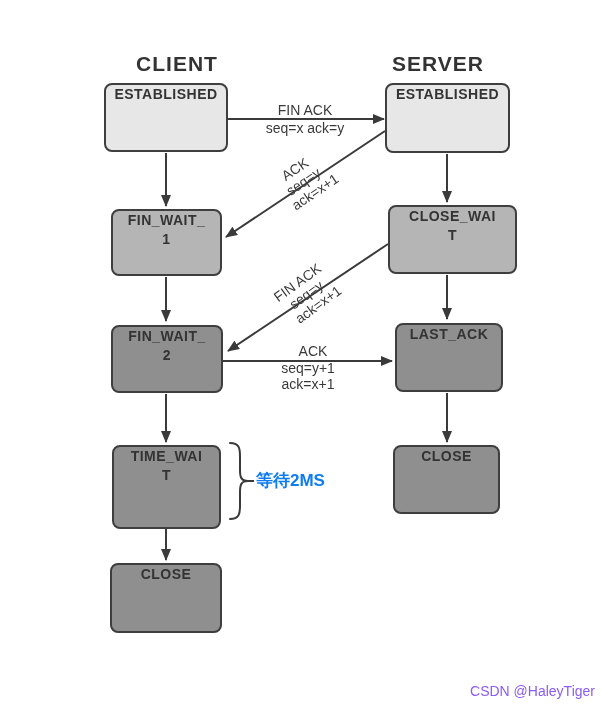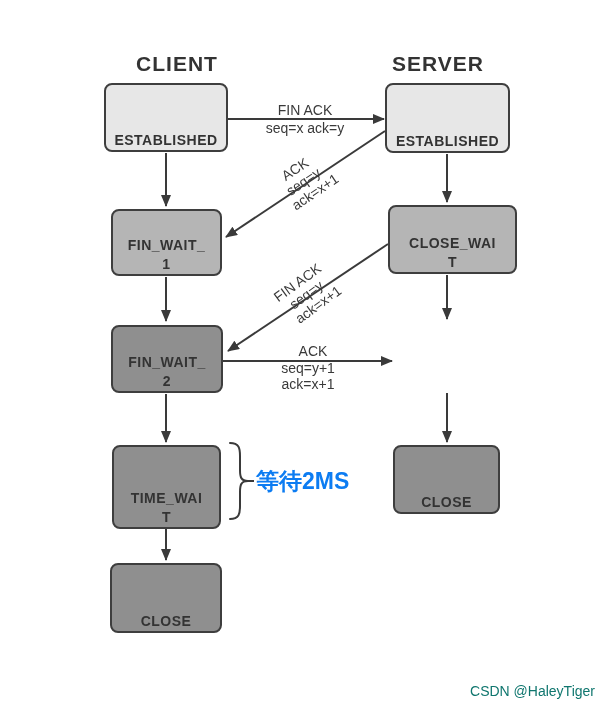--- a/index.html
+++ b/index.html
@@ -7,38 +7,38 @@
     position:relative;width:602px;height:709px;background:#ffffff;
     font-family:"Liberation Sans", sans-serif;overflow:hidden;
   }
   .col-header{
     position:absolute;transform:translateX(-50%);
     font-size:21px;font-weight:bold;color:#333;letter-spacing:1px;
     white-space:nowrap;
   }
   .state{
     position:absolute;border:2px solid #3e3e3e;border-radius:8px;
-    display:flex;align-items:flex-end;justify-content:center;
+    display:flex;align-items:flex-start;justify-content:center;
     box-sizing:border-box;text-align:center;
   }
   .state span{
     font-size:14px;font-weight:bold;color:#333;
     white-space:pre-line;line-height:19px;letter-spacing:.5px;
   }
   .fill-light{background:#e7e7e7;}
   .fill-mid{background:#b5b5b5;}
   .fill-dark{background:#8f8f8f;}
   svg.layer{position:absolute;left:0;top:0;}
   .msg{font-size:14px;fill:#3a3a3a;font-family:"Liberation Sans",sans-serif;}
   .annotation{
-    position:absolute;font-size:23px;font-weight:bold;color:#0c7cf2;
+    position:absolute;font-size:17px;font-weight:bold;color:#0c7cf2;
     white-space:nowrap;line-height:20px;
   }
   .watermark{
-    position:absolute;font-size:14px;color:#0f766e;white-space:nowrap;
+    position:absolute;font-size:14px;color:#8b5cf6;white-space:nowrap;
   }
 </style>
 </head>
 <body>
 
 <div class="canvas">
 
   <div class="col-header" style="left:438px;top:52px">SERVER</div>
   <div class="col-header" style="left:177px;top:52px">CLIENT</div>
 
@@ -100,20 +100,23 @@
   </div>
   <div class="state fill-mid" style="left:388px;top:205px;width:129px;height:69px">
     <span>CLOSE_WAI
 T</span>
   </div>
 
   <div class="state fill-dark" style="left:111px;top:325px;width:112px;height:68px">
     <span>FIN_WAIT_
 2</span>
   </div>
+  <div class="state fill-dark" style="left:395px;top:323px;width:108px;height:69px">
+    <span>LAST_ACK</span>
+  </div>
 
   <div class="state fill-dark" style="left:112px;top:445px;width:109px;height:84px">
     <span>TIME_WAI
 T</span>
   </div>
   <div class="state fill-dark" style="left:393px;top:445px;width:107px;height:69px">
     <span>CLOSE</span>
   </div>
 
   <div class="state fill-dark" style="left:110px;top:563px;width:112px;height:70px">

